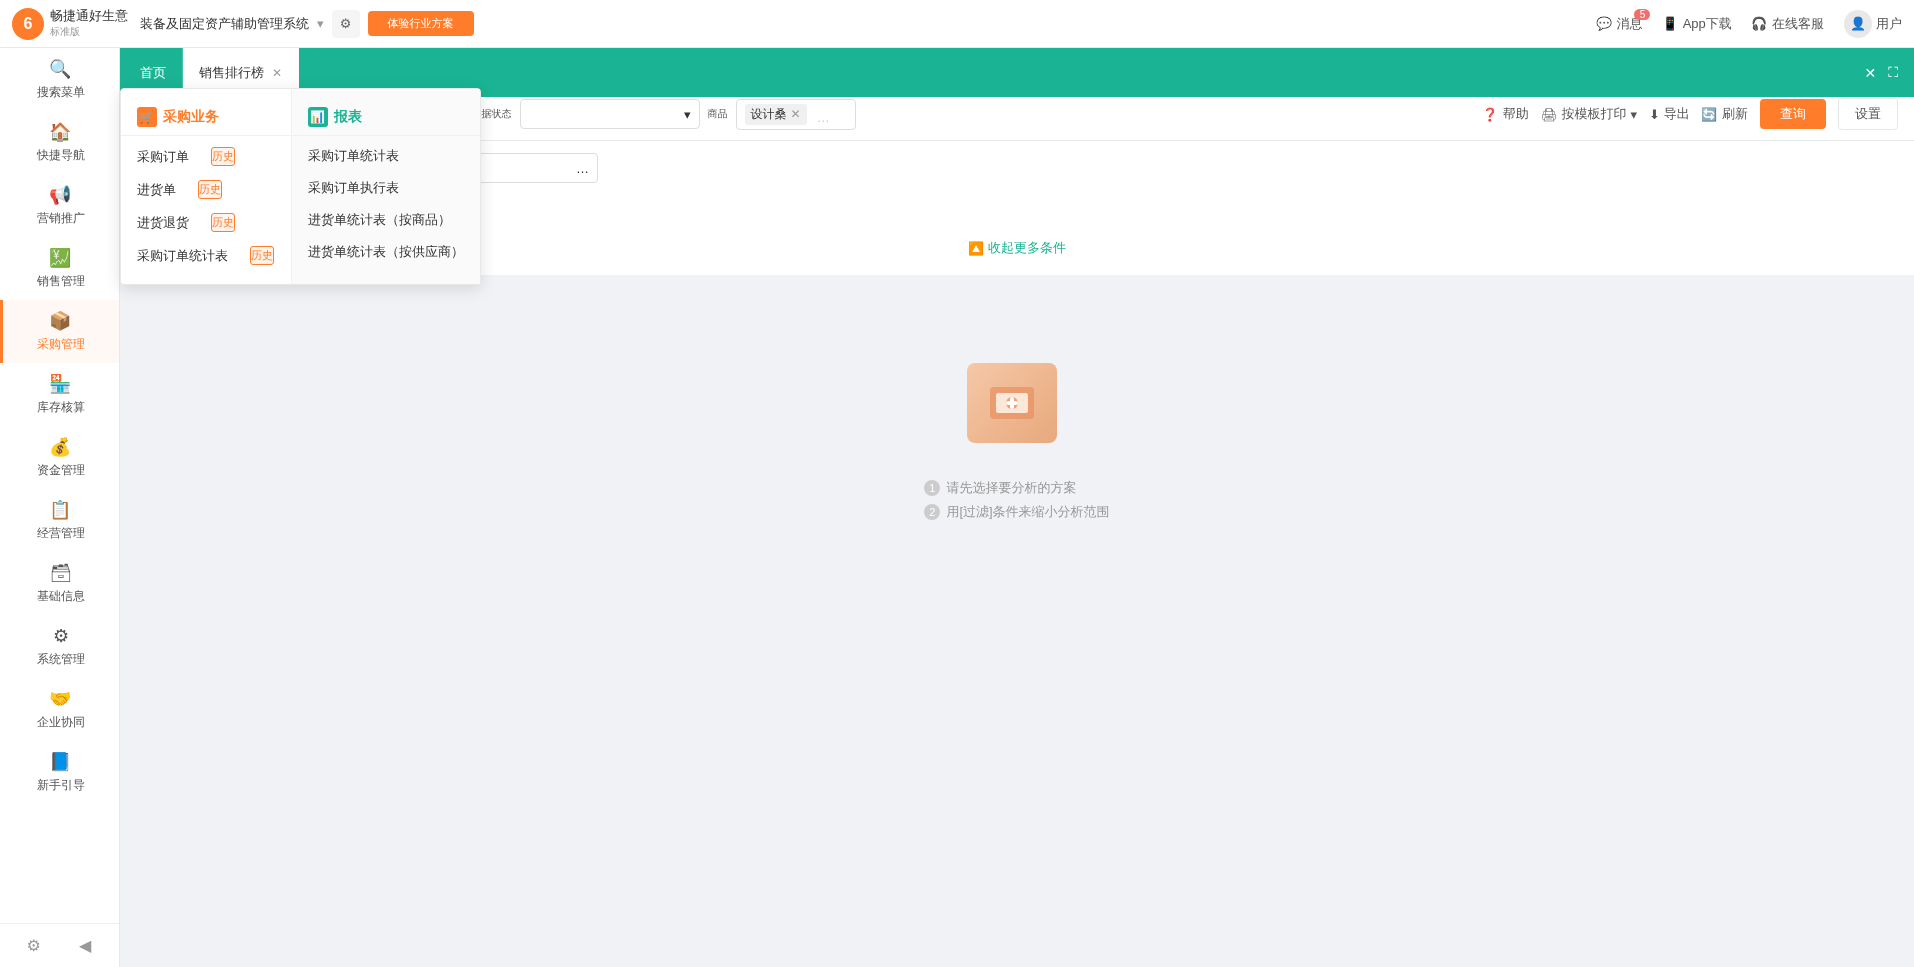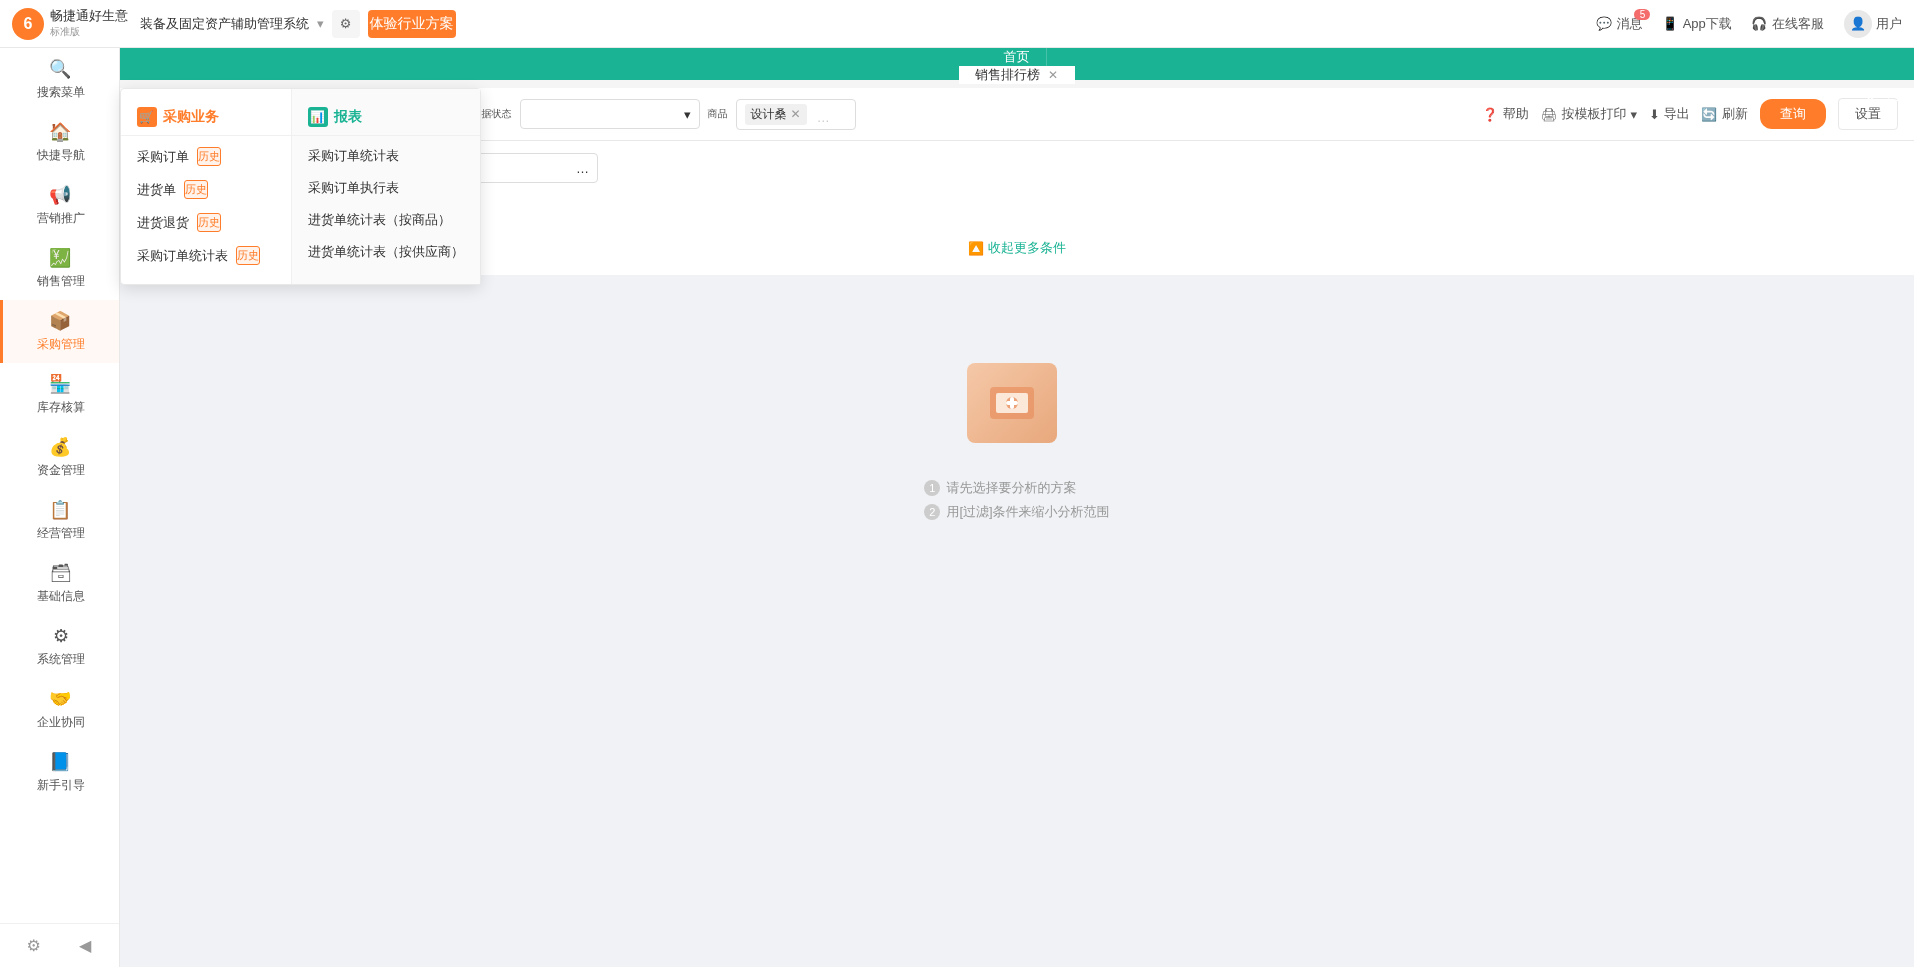--- a/index.html
+++ b/index.html
@@ -45,24 +45,24 @@
       width: 28px; height: 28px;
       border-radius: 4px;
       background: #f5f5f5;
       display: flex; align-items: center; justify-content: center;
       cursor: pointer; color: #666;
     }
     .industry-btn {
       background: #ff7d2a;
       color: #fff;
       border: none;
-      padding: 5px 2px;
+      padding: 5px 20px;
       border-radius: 4px;
       cursor: pointer;
-      font-size: 14px;
+      font-size: 11px;
     }
     .header-right {
       display: flex;
       align-items: center;
       gap: 20px;
       color: #555;
       font-size: 13px;
     }
     .header-right-item {
       display: flex; align-items: center; gap: 4px;
@@ -129,27 +129,26 @@
       display: flex; align-items: center; justify-content: center;
       cursor: pointer;
       color: #999;
       font-size: 16px;
     }
 
     
     .tabs-bar {
       position: fixed;
       top: 48px; left: 120px; right: 0;
-      height: 32px;
+      height: 49px;
       background: #1ab394;
       display: flex;
       align-items: center;
       z-index: 800;
       padding: 0 4px;
-      flex-direction: column;
     }
     .tab-item {
       height: 100%;
       display: flex;
       align-items: center;
       padding: 0 16px;
       color: #fff;
       cursor: pointer;
       font-size: 13px;
       gap: 8px;
@@ -204,21 +203,21 @@
     }
     .toolbar-btn {
       display: flex; align-items: center; gap: 4px;
       color: #555; cursor: pointer; font-size: 13px;
     }
     .query-btn {
       background: #ff7d2a;
       color: #fff;
       border: none;
       padding: 6px 20px;
-      border-radius: 12px;
+      border-radius: 4px;
       cursor: pointer;
       font-size: 13px;
     }
     .setting-btn {
       border: 1px solid #e8e8e8;
       background: #fff;
       color: #555;
       padding: 6px 16px;
       border-radius: 4px;
       cursor: pointer;
@@ -350,21 +349,21 @@
     .dropdown-col2 .dropdown-col-header-icon {
       background: #1ab394;
     }
     .dropdown-item {
       display: flex;
       align-items: center;
       padding: 7px 16px;
       cursor: pointer;
       color: #333;
       font-size: 13px;
-      gap: 8px;
+      gap: 22px;
     }
     .hist-badge {
       background: #fff3eb;
       color: #ff7d2a;
       border: 1px solid #ff7d2a;
       border-radius: 3px;
       font-size: 11px;
       padding: 1px 0;
     }
   </style>

